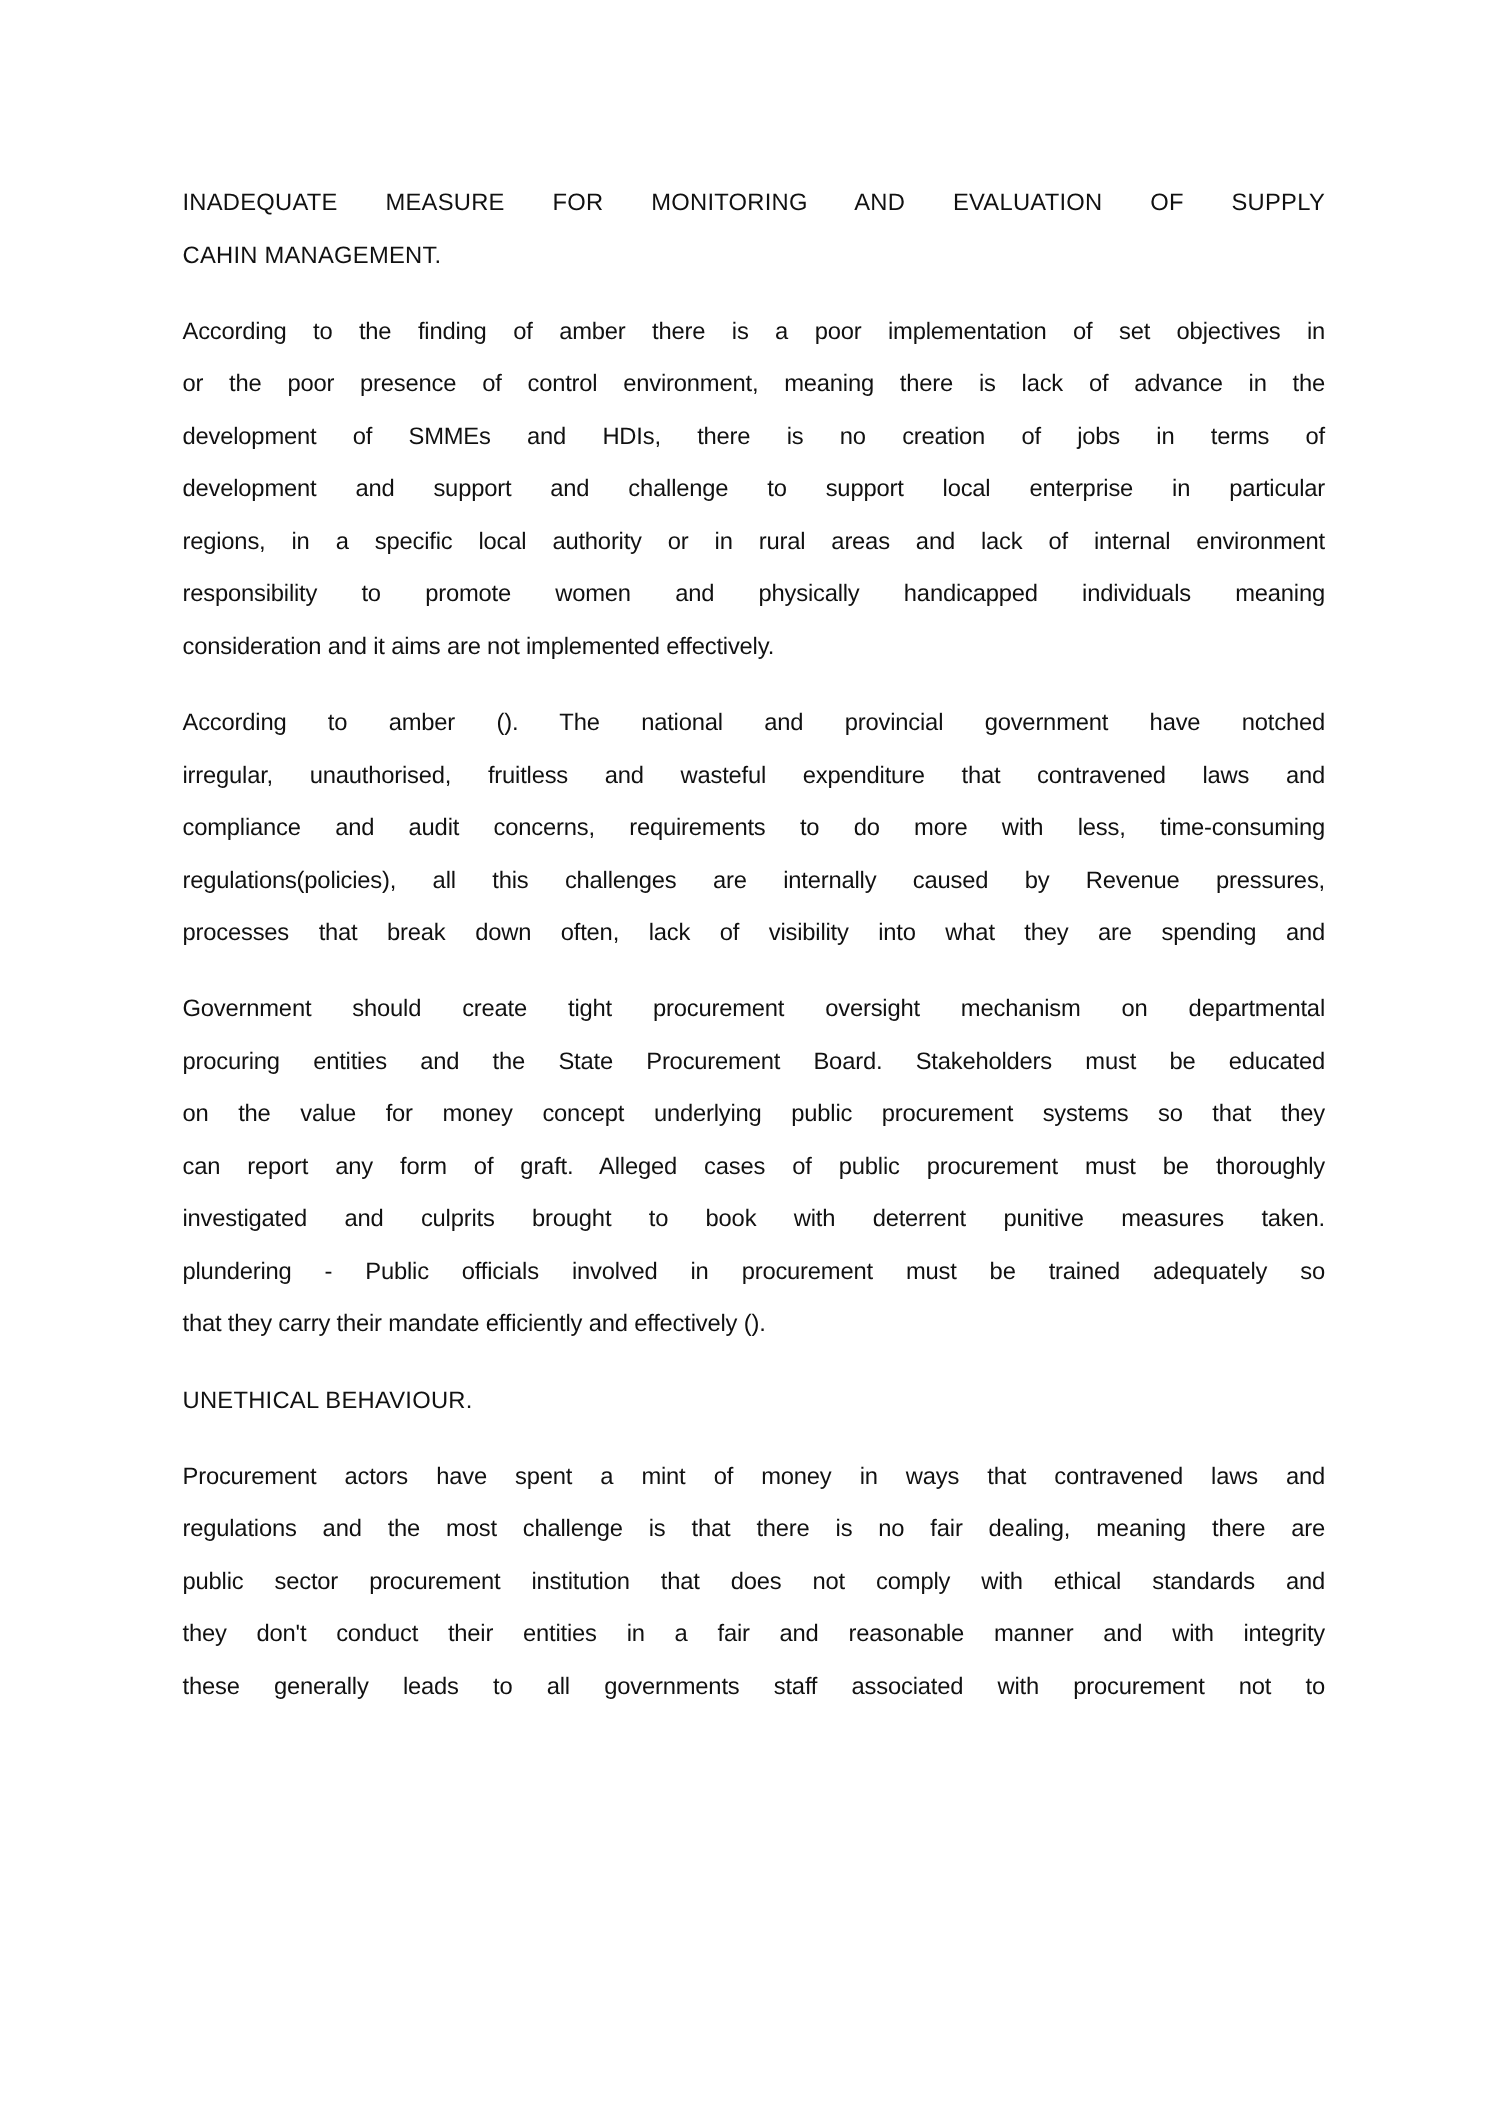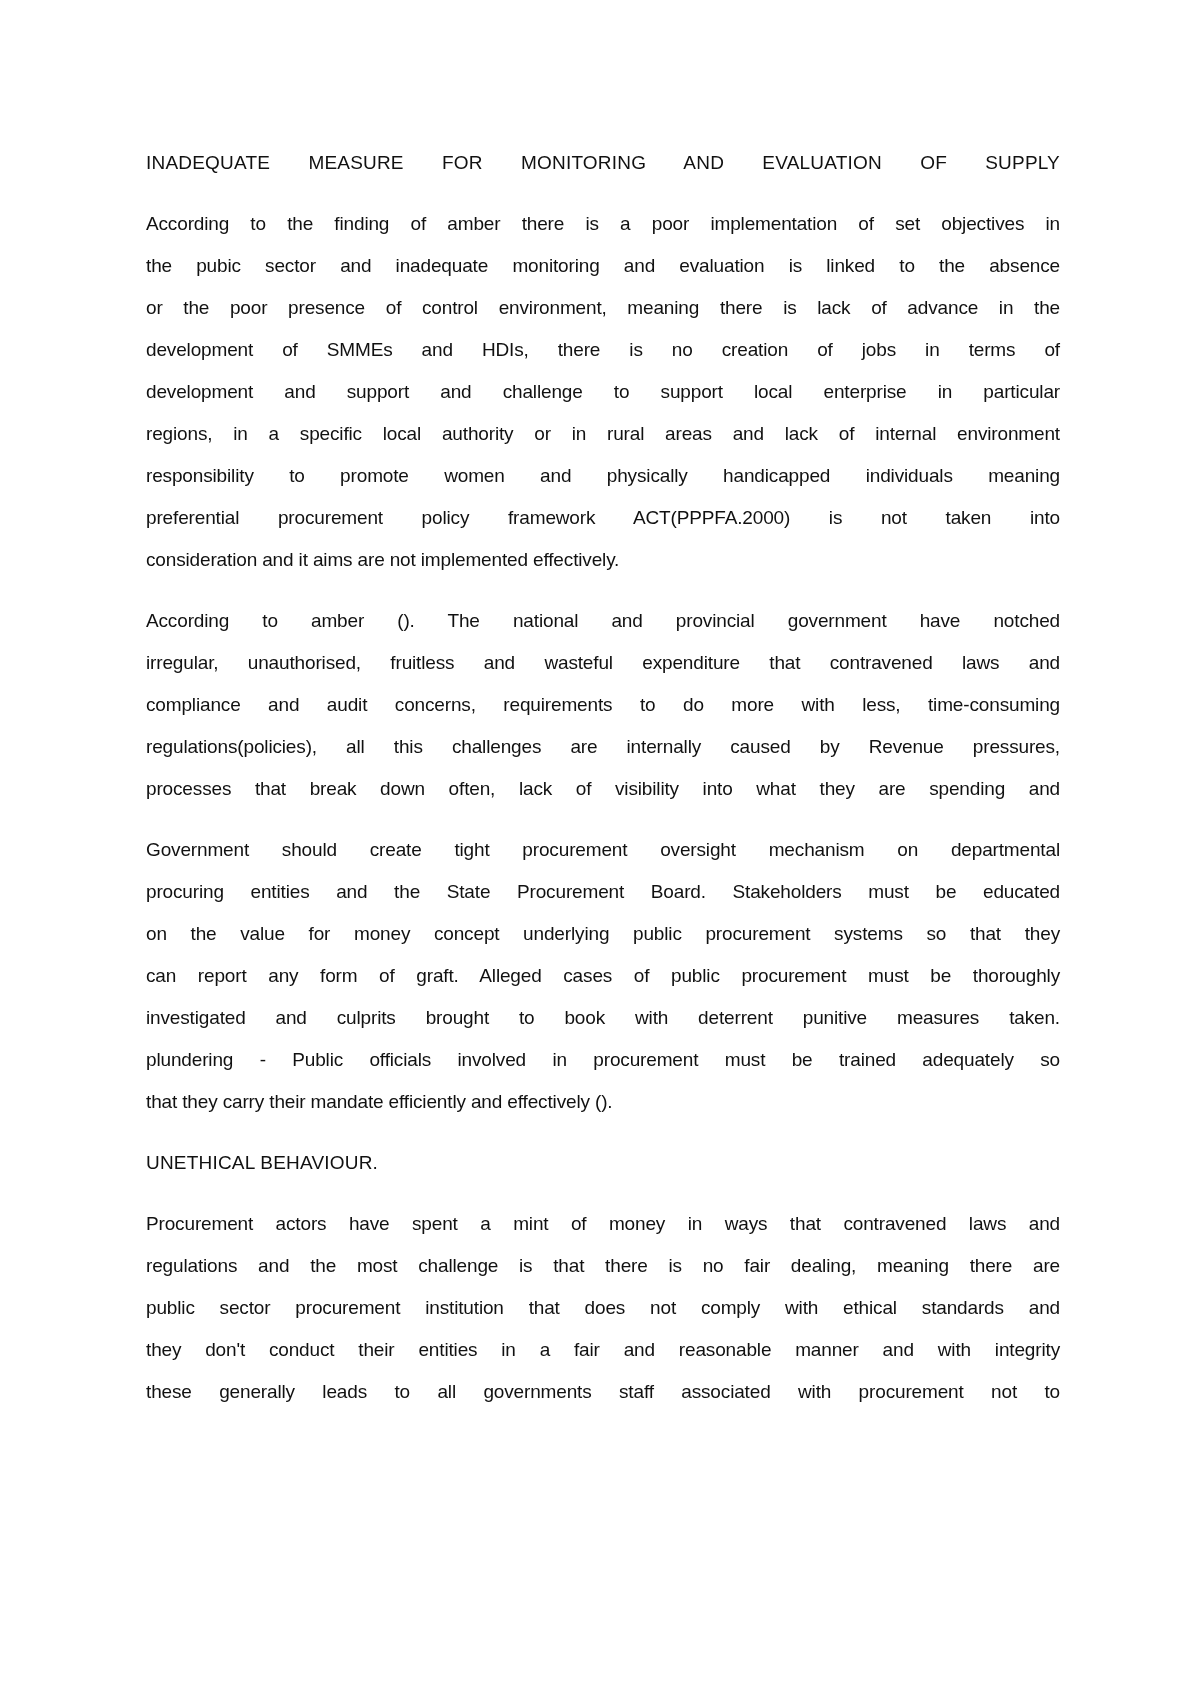--- a/index.html
+++ b/index.html
@@ -49,31 +49,30 @@
   }
 </style>
 </head>
 <body>
 
 <div class="page">
   <div class="content">
 
     <div class="block heading">
       <span class="line">INADEQUATE MEASURE FOR MONITORING AND EVALUATION OF SUPPLY</span>
+      <span class="line last">CAHIN MANAGEMENT.</span>
     </div>
 
     <div class="block">
       <span class="line">According to the finding of amber there is a poor implementation of set objectives in</span>
-      <span class="line">the pubic sector and inadequate monitoring and evaluation is linked to the absence</span>
       <span class="line">or the poor presence of control environment, meaning there is lack of advance in the</span>
       <span class="line">development of SMMEs and HDIs, there is no creation of jobs in terms of</span>
       <span class="line">development and support and challenge to support local enterprise in particular</span>
       <span class="line">regions, in a specific local authority or in rural areas and lack of internal environment</span>
       <span class="line">responsibility to promote women and physically handicapped individuals meaning</span>
-      <span class="line">preferential procurement policy framework ACT(PPPFA.2000) is not taken into</span>
       <span class="line last">consideration and it aims are not implemented effectively.</span>
     </div>
 
     <div class="block">
       <span class="line">According to amber (). The national and provincial government have notched</span>
       <span class="line">irregular, unauthorised, fruitless and wasteful expenditure that contravened laws and</span>
       <span class="line">compliance and audit concerns, requirements to do more with less, time-consuming</span>
       <span class="line">regulations(policies), all this challenges are internally caused by Revenue pressures,</span>
       <span class="line">processes that break down often, lack of visibility into what they are spending and</span>
     </div>

